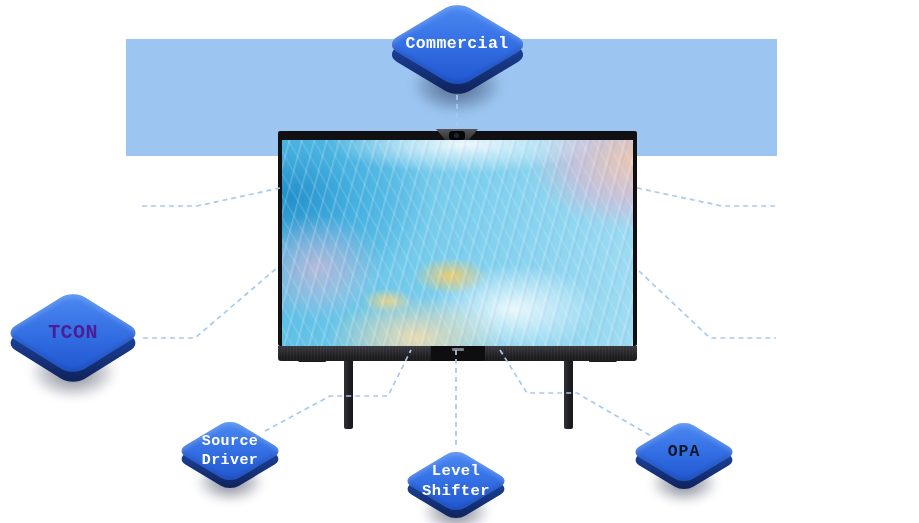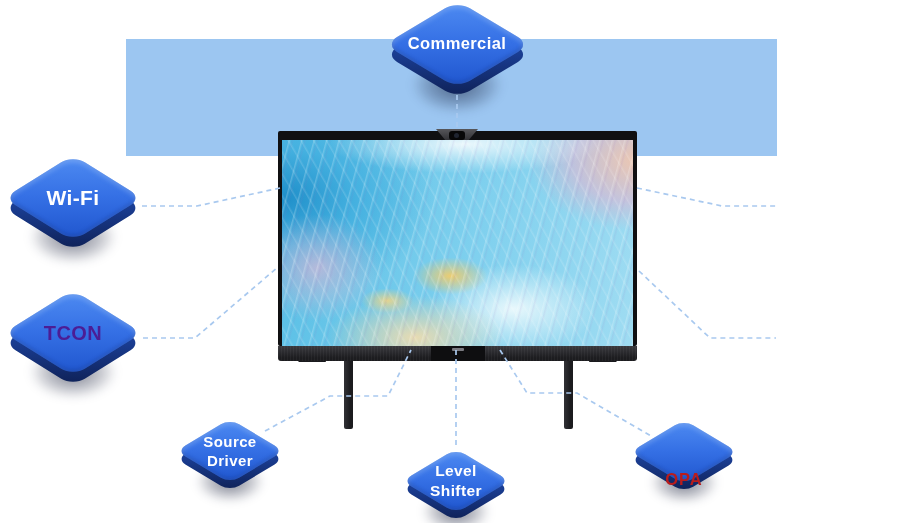--- a/index.html
+++ b/index.html
@@ -1,18 +1,18 @@
 <!DOCTYPE html>
 <html><head>
 <meta charset="utf-8">
 <style>
   html,body{margin:0;padding:0;background:#fff;}
   #canvas{
     position:relative;width:919px;height:523px;overflow:hidden;background:#ffffff;
-    font-family:Liberation Sans, sans-serif;
+    font-family:Liberation Mono, monospace;
     border-radius:32px;
   }
   
   .band{position:absolute;left:126px;top:39px;width:651px;height:117px;z-index:1;}
   
   svg.connectors{position:absolute;left:0;top:0;z-index:30;pointer-events:none;}
   
   .chip{position:absolute;width:var(--s);height:var(--s);
         left:calc(var(--cx) - var(--s)/2);top:calc(var(--cy) - var(--s)/2);}
   .chip .shadow{position:absolute;left:-14%;right:-14%;top:52%;bottom:-42%;z-index:25;
@@ -101,28 +101,20 @@
 
   <div class="chip" style="--cx:457px;--cy:44px;--s:103px;--sy:.60;--d:10px;--fs:16.5px;">
     <div class="shadow"></div>
     <div class="depth"></div>
     <div class="face"></div>
     <div class="label" style="color: rgb(255, 255, 255);">
       <span>Commercial</span>
     </div>
   </div>
 
-  <div class="chip" style="--cx:73px;--cy:198px;--s:98px;--sy:.62;--d:10px;--fs:21px;">
-    <div class="shadow"></div>
-    <div class="depth"></div>
-    <div class="face"></div>
-    <div class="label" style="color: rgb(255, 255, 255);">
-      <span>Wi-Fi</span>
-    </div>
-  </div>
 
   <div class="chip" style="--cx:73px;--cy:333px;--s:98px;--sy:.62;--d:10px;--fs:20px;">
     <div class="shadow"></div>
     <div class="depth"></div>
     <div class="face"></div>
     <div class="label" style="color: #4c1d95;">
       <span>TCON</span>
     </div>
   </div>
 
@@ -145,18 +137,18 @@
     <div class="label" style="color: rgb(255, 255, 255);">
       <span>Level</span>
       <span>Shifter</span>
     </div>
   </div>
 
   <div class="chip" style="--cx:684px;--cy:452px;--s:76px;--sy:.60;--d:8px;--fs:16.5px;--ls:1px;">
     <div class="shadow"></div>
     <div class="depth"></div>
     <div class="face"></div>
-    <div class="label" style="color: #b91c1c; justify-content: flex-end;">
+    <div class="label" style="color: #0f172a;">
       <span>OPA</span>
     </div>
   </div>
 
 </div>
 
 </body></html>

